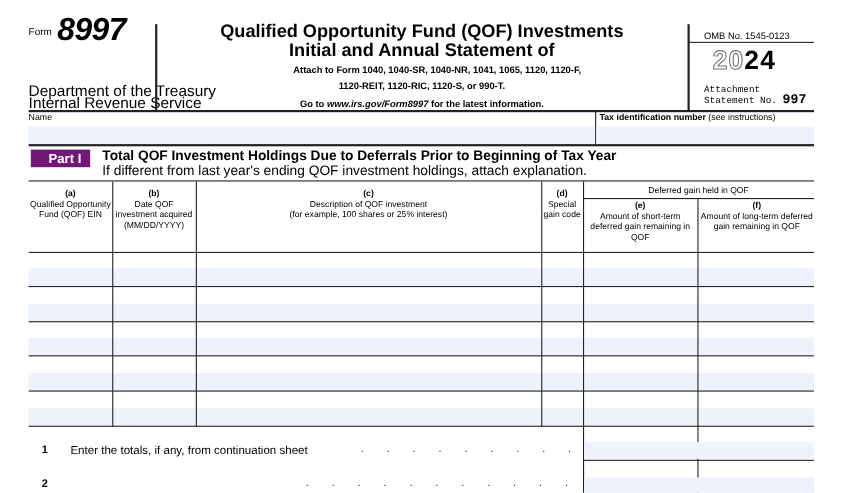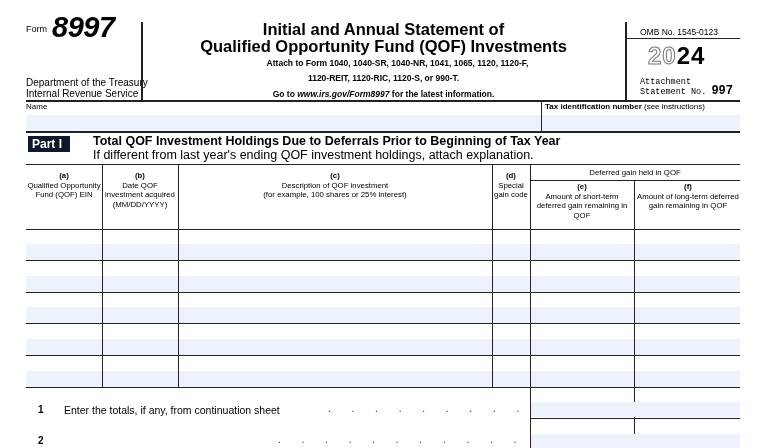--- a/index.html
+++ b/index.html
@@ -4,30 +4,30 @@
 <style>
   html,body{margin:0;padding:0;background:#fff;}
   body{width:768px;height:448px;overflow:hidden;position:relative;font-family:"Liberation Sans",sans-serif;color:#000;}
   .abs{position:absolute;}
   .hline{position:absolute;height:0;border-top:1px solid #222;}
   .thick{border-top:2px solid #222;}
   .vline{position:absolute;width:0;border-left:1px solid #222;}
   .fill{position:absolute;background:#eef2fc;}
   .form-label{font-size:9px;}
   .form-num{font-size:29px;font-weight:bold;letter-spacing:-0.5px;font-style:italic;}
-  .dept{font-size:10px;line-height:11px;}
+  .dept{font-size:14px;line-height:11px;}
   .title{font-size:16.5px;font-weight:bold;text-align:center;line-height:17px;}
   .sub{font-size:8.5px;font-weight:bold;text-align:center;line-height:16px;}
   .omb{font-size:8.5px;}
   .year{font-size:24px;font-weight:bold;letter-spacing:1px;}
   .year .outline{color:#fff;-webkit-text-stroke:1px #777;}
   .attach{font-size:8.5px;line-height:9px;}
   .attach b{font-size:12px;}
   .small{font-size:8px;}
-  .part-badge{background:#0f172a;color:#fff;font-weight:bold;font-size:12px;padding:1px 8px 1px 4px;}
+  .part-badge{background:#701a75;color:#fff;font-weight:bold;font-size:12px;padding:1px 8px 1px 16px;}
   .part-title{font-size:12.5px;font-weight:bold;}
   .part-sub{font-size:12.5px;}
   .colhead{position:absolute;font-size:7.8px;text-align:center;line-height:9.6px;}
   .colhead b{font-weight:bold;}
   .line-num{font-size:10px;font-weight:bold;}
   .line-text{font-size:10.5px;}
   .dots{font-size:10px;letter-spacing:9px;color:#333;}
   input.cell{position:absolute;border:none;background:transparent;padding:0;margin:0;}
 </style>
 </head>
@@ -36,22 +36,22 @@
 <div>
   <span class="abs form-label" style="left:26px;top:24px;">Form</span>
   <span class="abs form-num" style="left:52px;top:11px;">8997</span>
   <div class="abs dept" style="left:26px;top:77px;">
     <div>Department of the Treasury</div>
     <div>Internal Revenue Service</div>
   </div>
   <div class="vline" style="left:141px;top:22px;height:79px;border-left-width:2px;"></div>
 
   <div class="abs" style="left:142px;top:21px;width:483px;">
+    <div class="title">Qualified Opportunity Fund (QOF) Investments</div>
     <div class="title">Initial and Annual Statement of</div>
-    <div class="title">Qualified Opportunity Fund (QOF) Investments</div>
     <div class="sub" style="line-height:15px;margin-top:1px;padding-left:28px;">Attach to Form 1040, 1040-SR, 1040-NR, 1041, 1065, 1120, 1120-F,</div>
     <div class="sub" style="line-height:15px;">1120-REIT, 1120-RIC, 1120-S, or 990-T.</div>
     <div class="sub" style="line-height:15px;margin-top:1px;">
       <span>Go to </span><i>www.irs.gov/Form8997</i><span> for the latest information.</span>
     </div>
   </div>
 
   <div class="vline" style="left:625px;top:22px;height:79px;border-left-width:2px;"></div>
   <span class="abs omb" style="left:640px;top:27px;">OMB No. 1545-0123</span>
   <div class="hline" style="left:626px;top:38px;width:114px;"></div>

